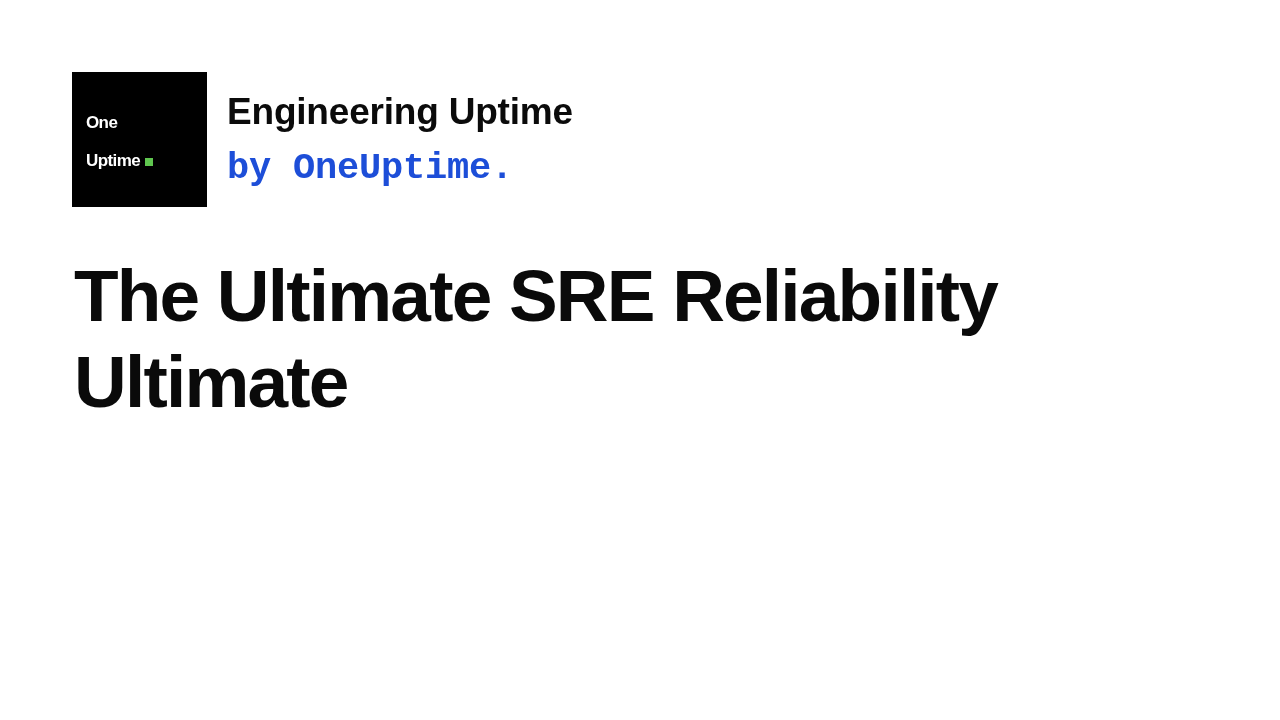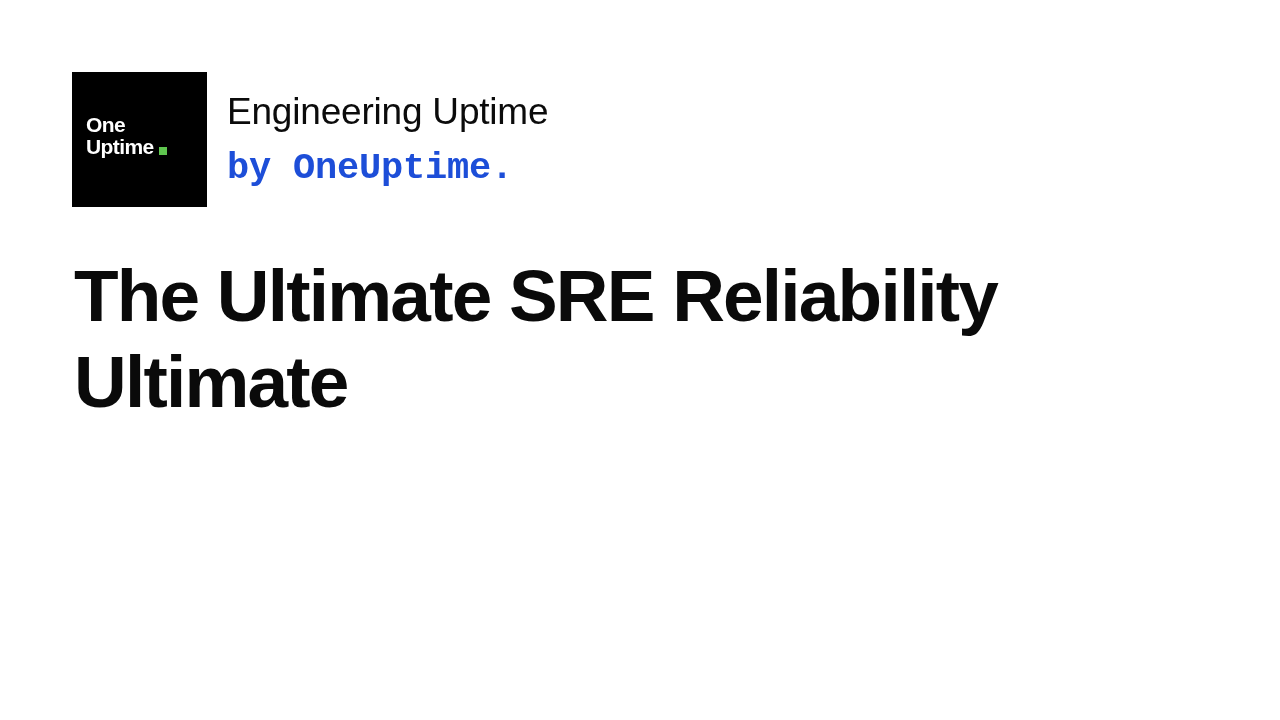--- a/index.html
+++ b/index.html
@@ -46,28 +46,29 @@
     left: 14px;
     top: 42px;
     line-height: 1.04;
   }
 
   .logo-line {
     display: block;
     color: #ffffff;
     font-family: "Liberation Sans", sans-serif;
     font-weight: 700;
-    font-size: 21px;
+    font-size: 17px;
     letter-spacing: -0.6px;
     white-space: nowrap;
   }
 
   .logo-line-two {
     display: flex;
     align-items: flex-end;
+    margin-top: 20px;
   }
 
   .logo-accent-dot {
     display: inline-block;
     width: 8px;
     height: 8px;
     background: #5fc64f;
     margin-left: 5px;
     margin-bottom: 3px;
     flex: 0 0 auto;
@@ -75,21 +76,21 @@
 
   .brand-text {
     margin-left: 20px;
     padding-top: 11px;
     display: flex;
     flex-direction: column;
   }
 
   .brand-title {
     font-family: "Liberation Sans", sans-serif;
-    font-weight: 400;
+    font-weight: 700;
     font-size: 37px;
     line-height: 57px;
     color: #0b0b0b;
     letter-spacing: -0.2px;
     white-space: nowrap;
   }
 
   .brand-byline {
     font-family: Liberation Mono, monospace;
     font-weight: 700;

